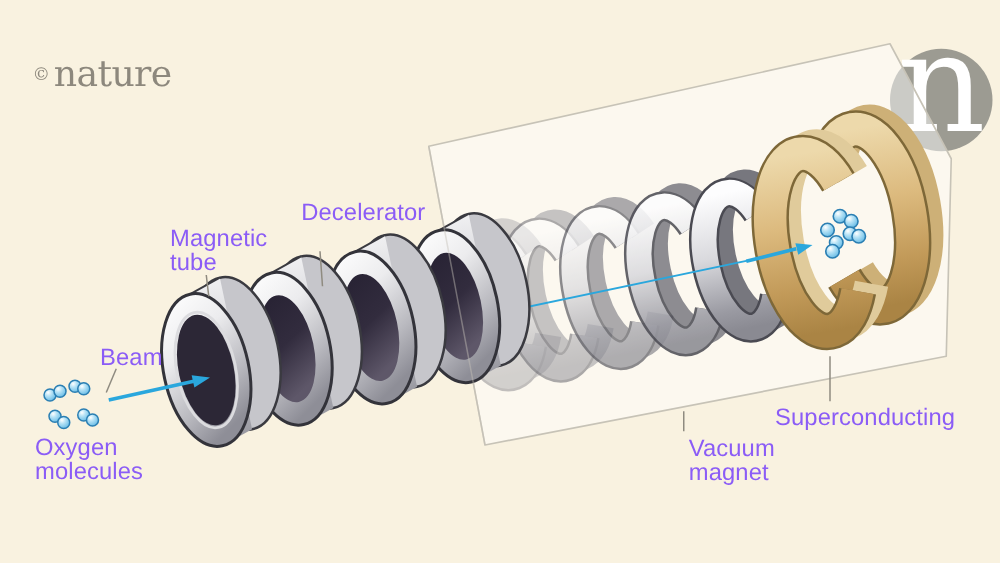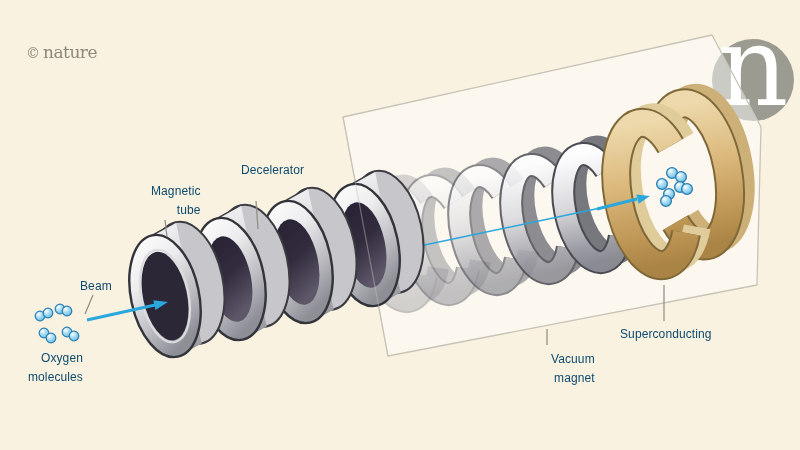--- a/index.html
+++ b/index.html
@@ -4,32 +4,31 @@
 <style>
   html,body{margin:0;padding:0;}
   .stage{
     position:relative;width:800px;height:450px;overflow:hidden;
     background:#f9f2e0;
     font-family:"Liberation Sans",sans-serif;
   }
   .stage svg{position:absolute;left:0;top:0;}
   .label{
     position:absolute;
-    font-size:12px;line-height:19px;color:#0c4a6e;letter-spacing:.1px;
+    font-size:19px;line-height:19px;color:#8b5cf6;letter-spacing:.1px;
     white-space:nowrap;
-    text-align:right;
   }
   .label .ln{display:block;}
   .wordmark{
     position:absolute;left:26px;top:42px;
     font-family:"DejaVu Serif",serif;color:#8d887d;
     display:flex;align-items:center;gap:3px;
   }
   .wordmark .copy{font-size:14px;position:relative;top:1px;}
-  .wordmark .word{font-size:17px;letter-spacing:-0.5px;}
+  .wordmark .word{font-size:29px;letter-spacing:-0.5px;}
 </style>
 </head>
 <body>
 
 <div class="stage">
 
   <svg width="800" height="450" viewBox="0 0 800 450">
     <defs>
       <linearGradient id="coilFace" x1="0" y1="0" x2="0.35" y2="1">
         <stop offset="0.05" stop-color="#ffffff"></stop>
@@ -215,21 +214,21 @@
 
   <div class="label" style="left:80px;top:277px">
     <span class="ln">Beam</span>
   </div>
 
   <div class="label" style="left:28px;top:349px">
     <span class="ln">Oxygen</span>
     <span class="ln">molecules</span>
   </div>
 
-  <div class="label" style="left:151px;top:182px">
+  <div class="label" style="left:136px;top:182px">
     <span class="ln">Magnetic</span>
     <span class="ln">tube</span>
   </div>
 
   <div class="label" style="left:241px;top:161px">
     <span class="ln">Decelerator</span>
   </div>
 
   <div class="label" style="left:551px;top:350px">
     <span class="ln">Vacuum</span>

